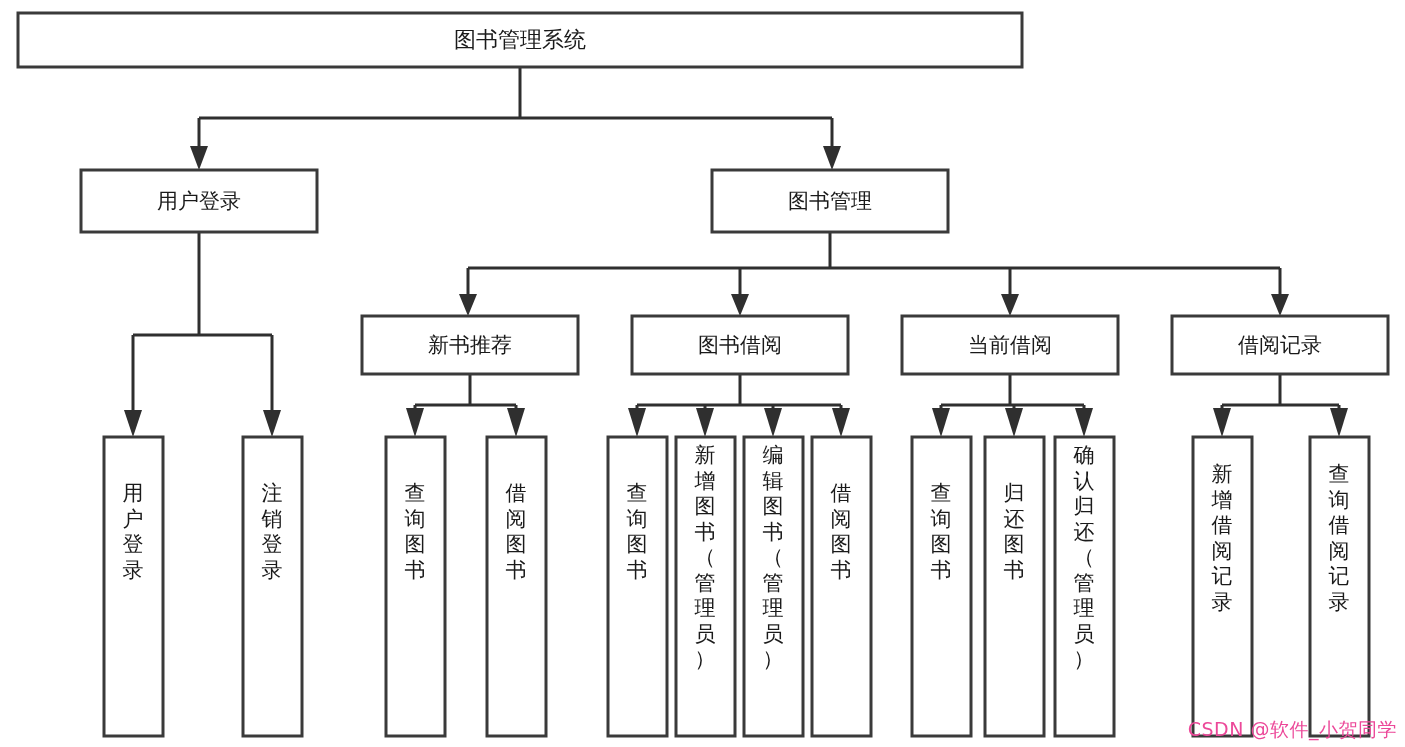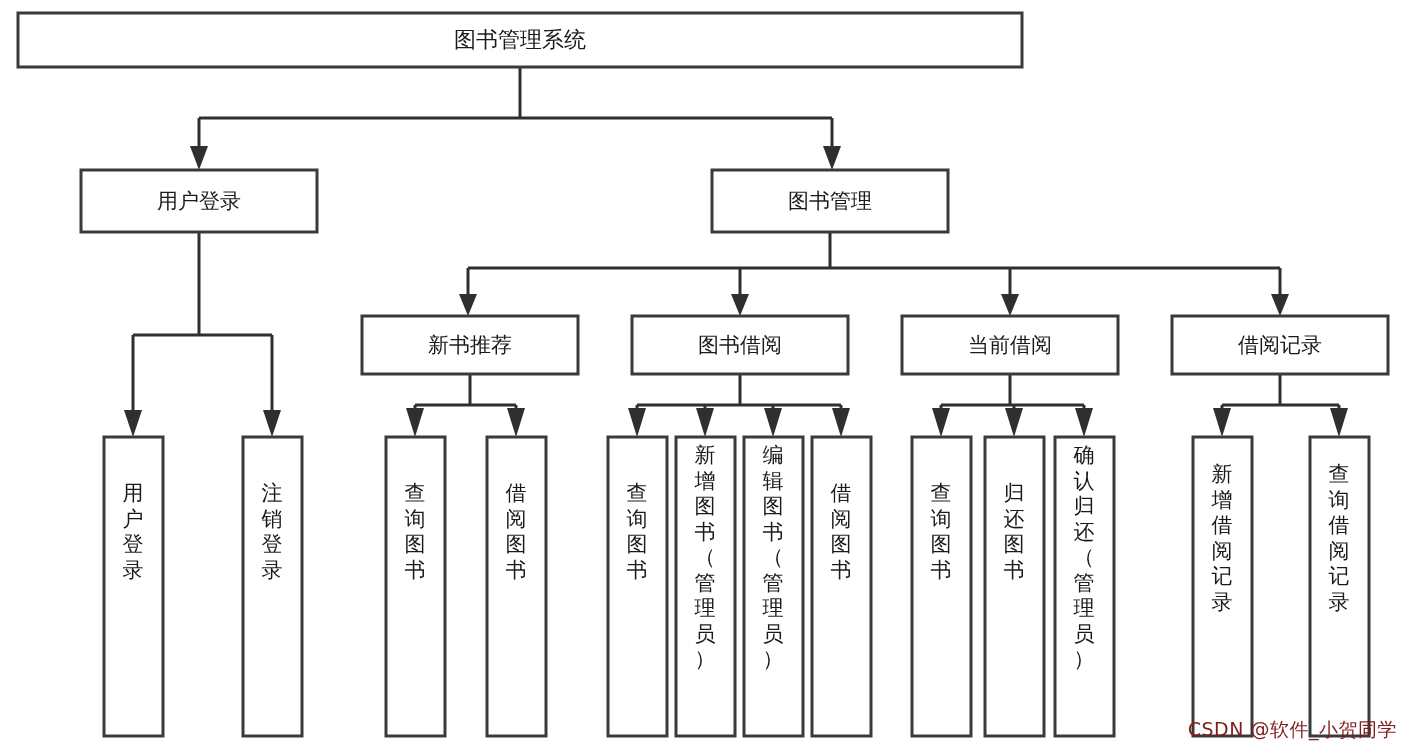--- a/index.html
+++ b/index.html
@@ -54,21 +54,21 @@
     stroke-linecap: butt;
   }
   .arrow-head {
     fill: #2f2f2f;
     stroke: none;
   }
   .watermark {
     position: absolute;
     right: 8px;
     bottom: 4px;
-    color: #7f1d1d;
+    color: #ec4899;
     font-size: 19px;
     font-family: "DejaVu Sans", "Liberation Sans", sans-serif;
     white-space: nowrap;
     letter-spacing: 0.5px;
     pointer-events: none;
   }
 </style>
 </head>
 <body>
 

